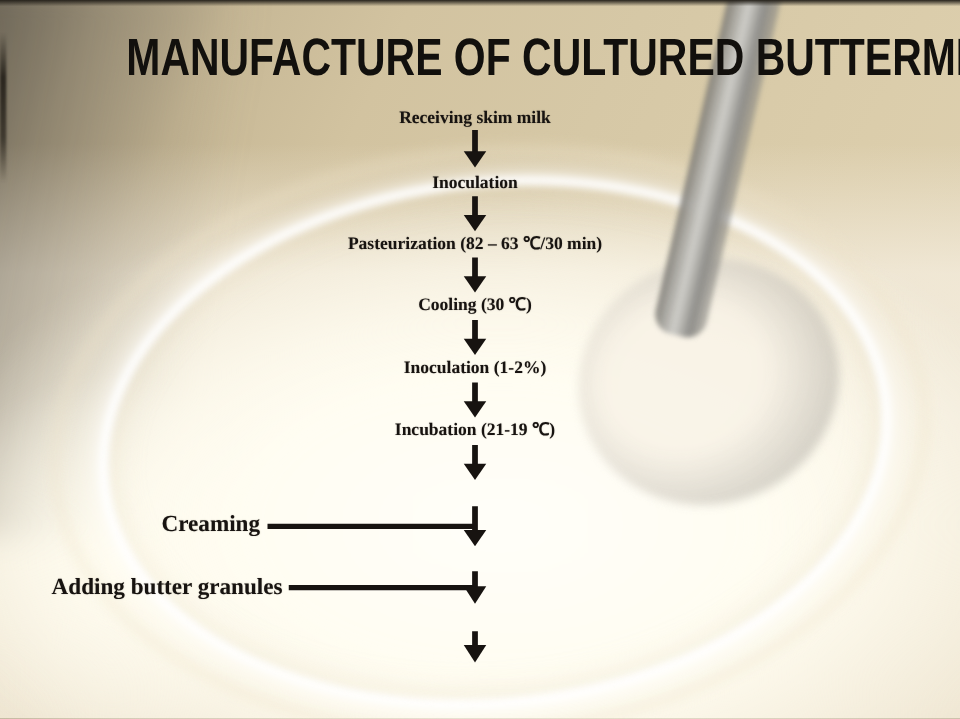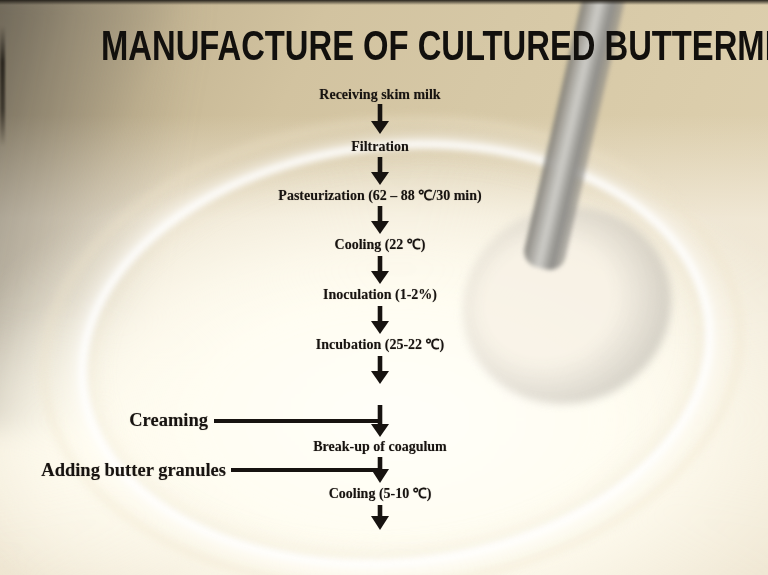--- a/index.html
+++ b/index.html
@@ -142,27 +142,25 @@
   <div class="spoon-bowl"></div>
   <div class="spoon-handle"></div>
   <div class="edge-top"></div>
   <div class="edge-left"></div>
 
   <div class="title">
     <span class="title-inner">MANUFACTURE OF CULTURED BUTTERMILK</span>
   </div>
 
   <div class="step" style="top:83px">Receiving skim milk</div>
-  <div class="step" style="top:135px">Filtration</div>
-  <div class="step" style="top:184px">Pasteurization (62 – 88 ℃/30 min)</div>
-  <div class="step" style="top:233px">Cooling (22 ℃)</div>
+  <div class="step" style="top:135px">Inoculation</div>
+  <div class="step" style="top:184px">Pasteurization (82 – 63 ℃/30 min)</div>
+  <div class="step" style="top:233px">Cooling (30 ℃)</div>
   <div class="step" style="top:283px">Inoculation (1-2%)</div>
-  <div class="step" style="top:333px">Incubation (25-22 ℃)</div>
-  <div class="step" style="top:435px">Break-up of coagulum</div>
-  <div class="step" style="top:482px">Cooling (5-10 ℃)</div>
+  <div class="step" style="top:333px">Incubation (21-19 ℃)</div>
 
   <div class="side-label side-creaming">Creaming</div>
   <div class="side-label side-adding">Adding butter granules</div>
 
   <svg class="connectors" width="768" height="575" viewBox="0 0 768 575" fill="#171310" stroke="#171310">
     <g>
       <line x1="380" y1="104" x2="380" y2="122" stroke-width="4.6"></line>
       <polygon points="371,121 389,121 380,134" stroke="none"></polygon>
     </g>
     <g>

